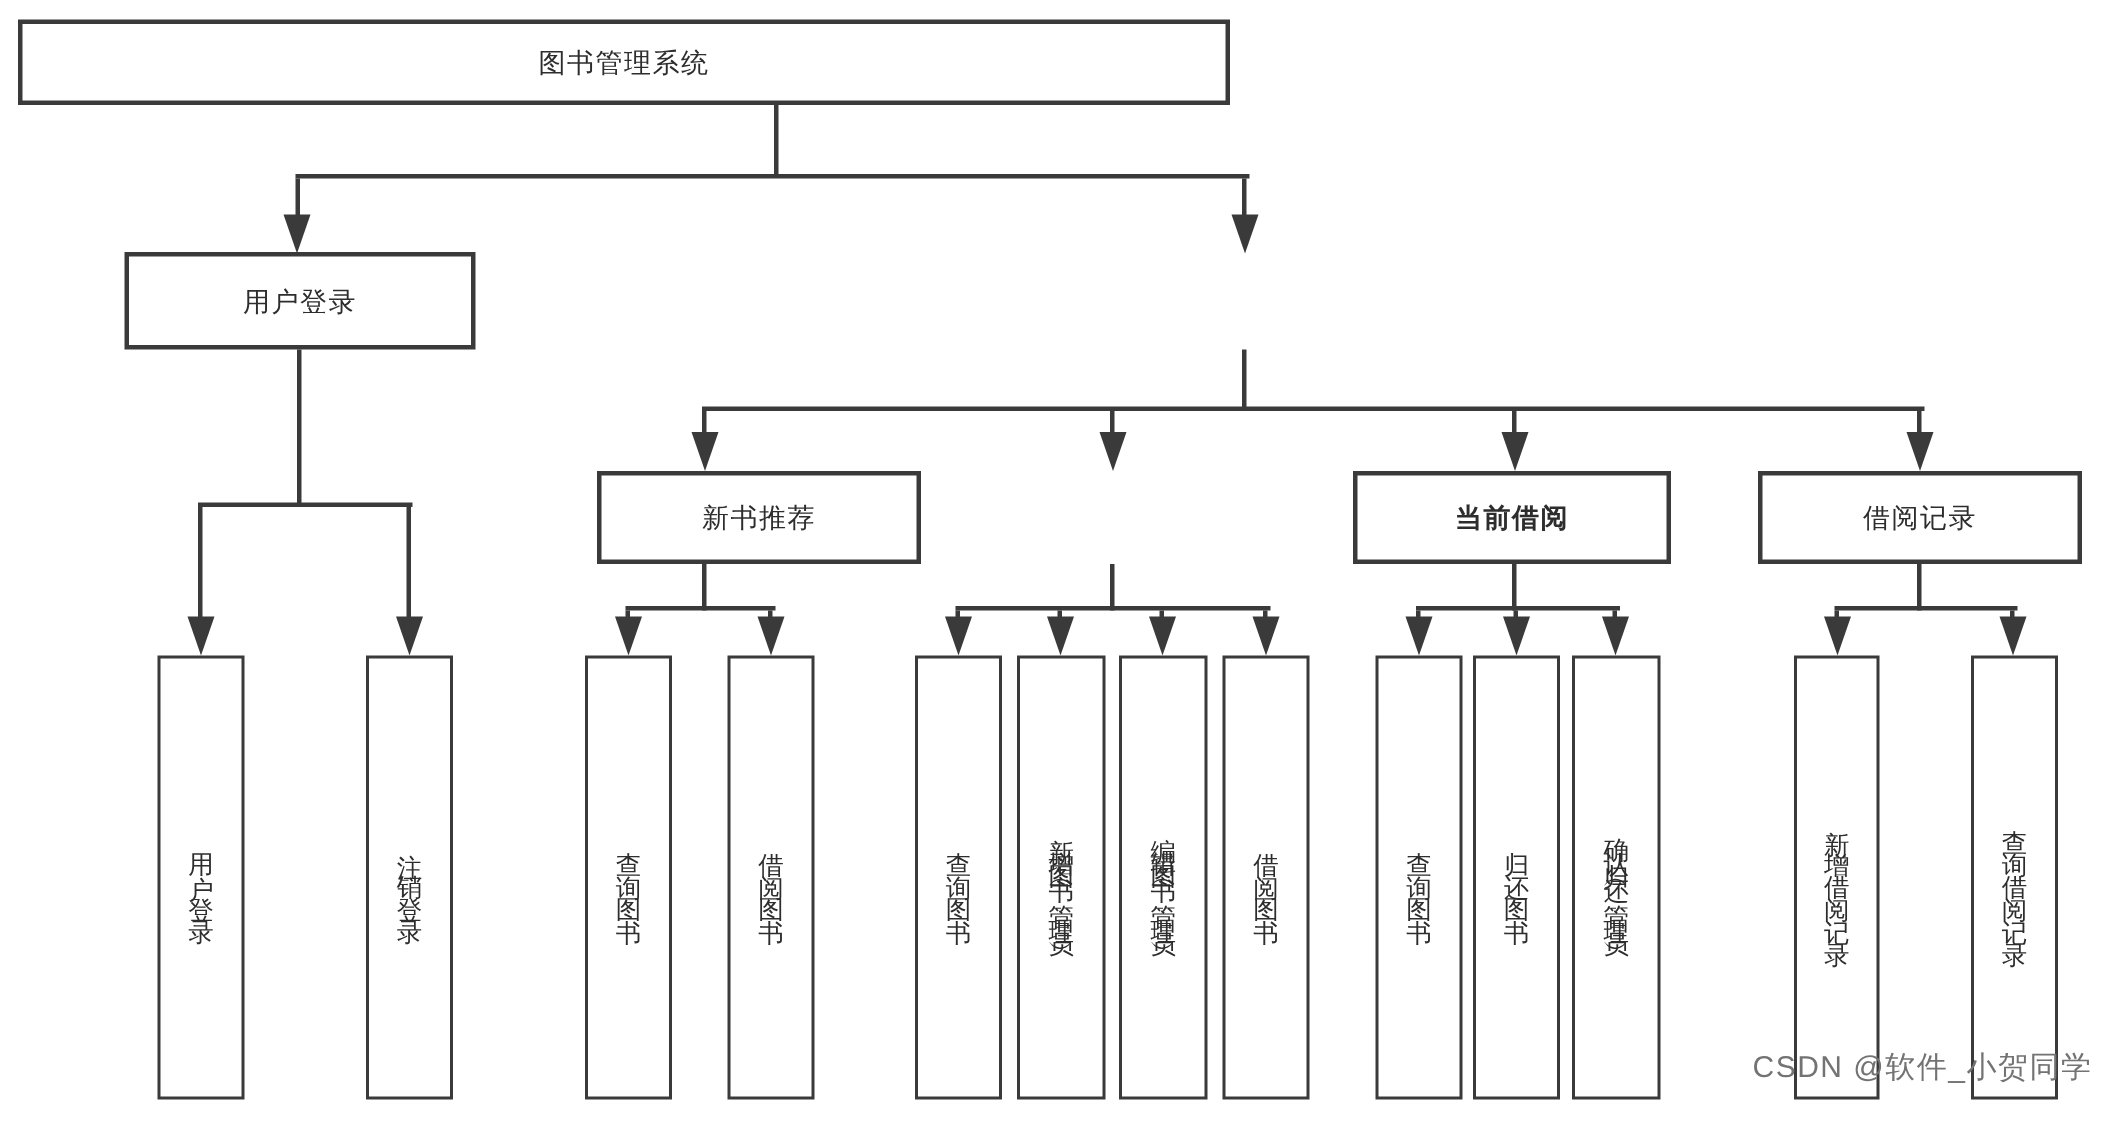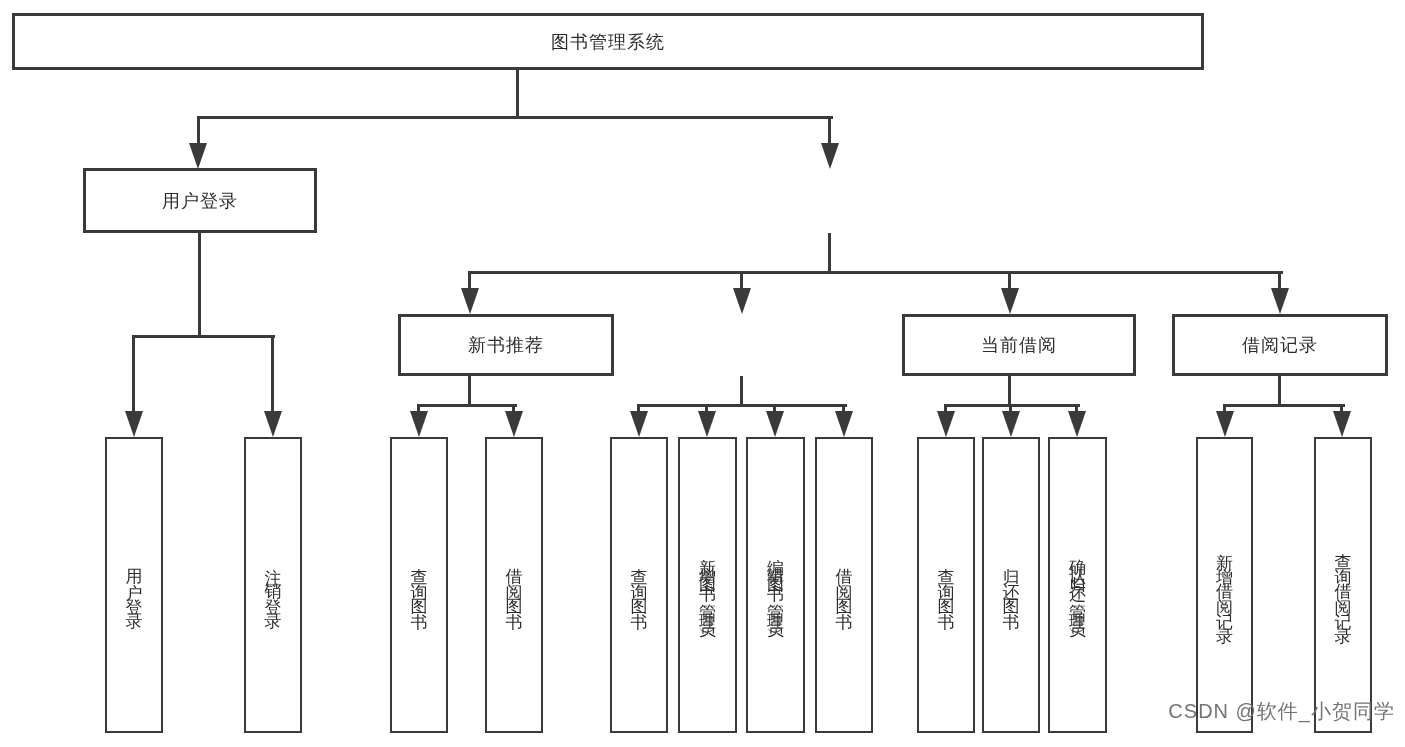--- a/index.html
+++ b/index.html
@@ -49,32 +49,32 @@
     font-size:20px;
     color:#737373;
     letter-spacing:1px;
   }
 </style>
 </head>
 <body>
 
 <div class="canvas">
 
-  <div class="hbox" style="left:12px;top:13px;width:1192px;height:57px;">
+  <div class="hbox" style="left:12px;top:13px;width:808px;height:57px;">
     <span>图书管理系统</span>
   </div>
 
   <div class="hbox" style="left:83px;top:168px;width:234px;height:65px;">
     <span>用户登录</span>
   </div>
 
   <div class="hbox" style="left:362px;top:314px;width:216px;height:62px;margin-left:36px;">
     <span>新书推荐</span>
   </div>
-  <div class="hbox" style="left:902px;top:314px;width:234px;height:62px;">
+  <div class="hbox" style="left:902px;top:314px;width:212px;height:62px;font-weight:bold;">
     <span>当前借阅</span>
   </div>
   <div class="hbox" style="left:1172px;top:314px;width:216px;height:62px;font-family:Liberation Mono, monospace;">
     <span>借阅记录</span>
   </div>
 
   <div class="vbox" style="left:105px;top:437px;width:58px;height:296px;">
     <span class="vtext">用户登录</span>
   </div>
   <div class="vbox" style="left:244px;top:437px;width:58px;height:296px;">

